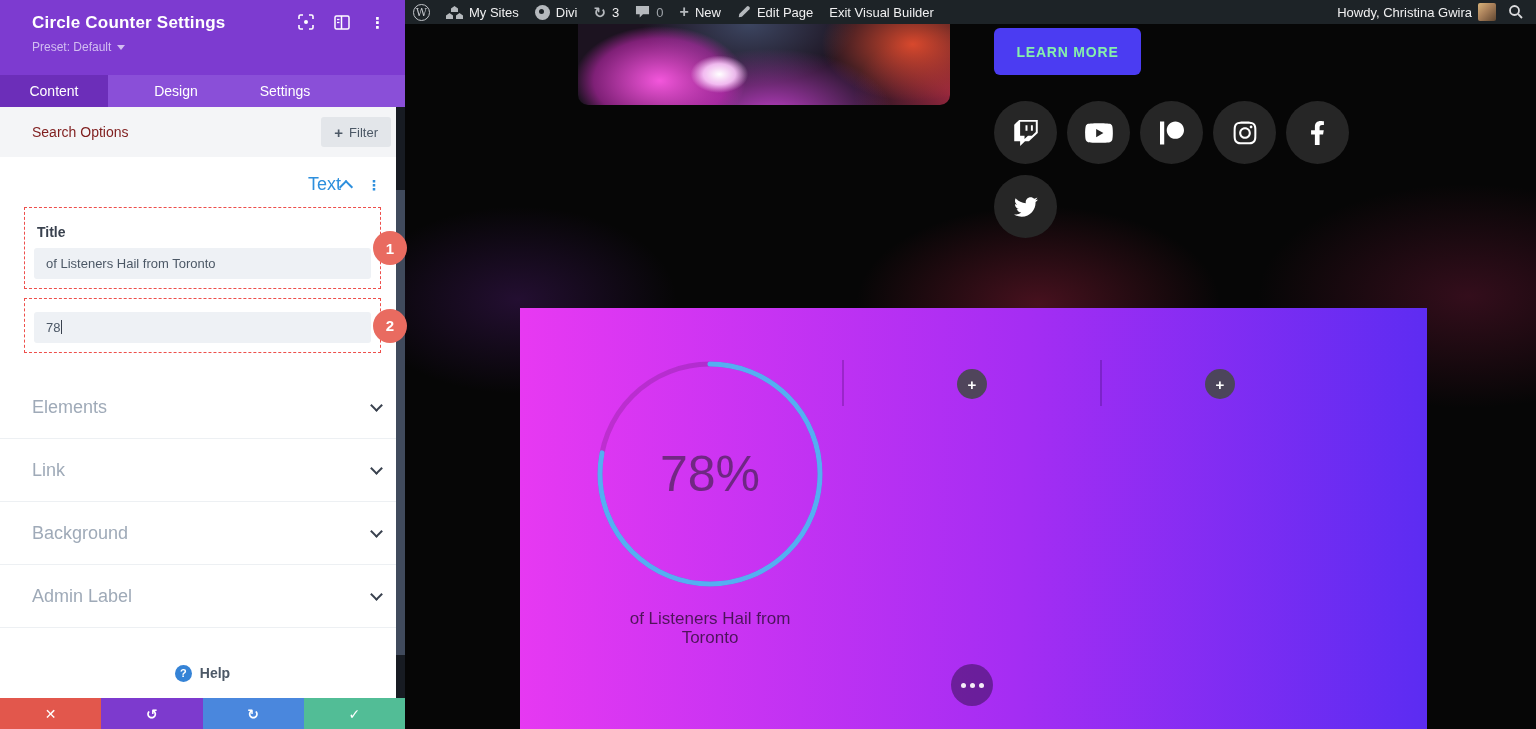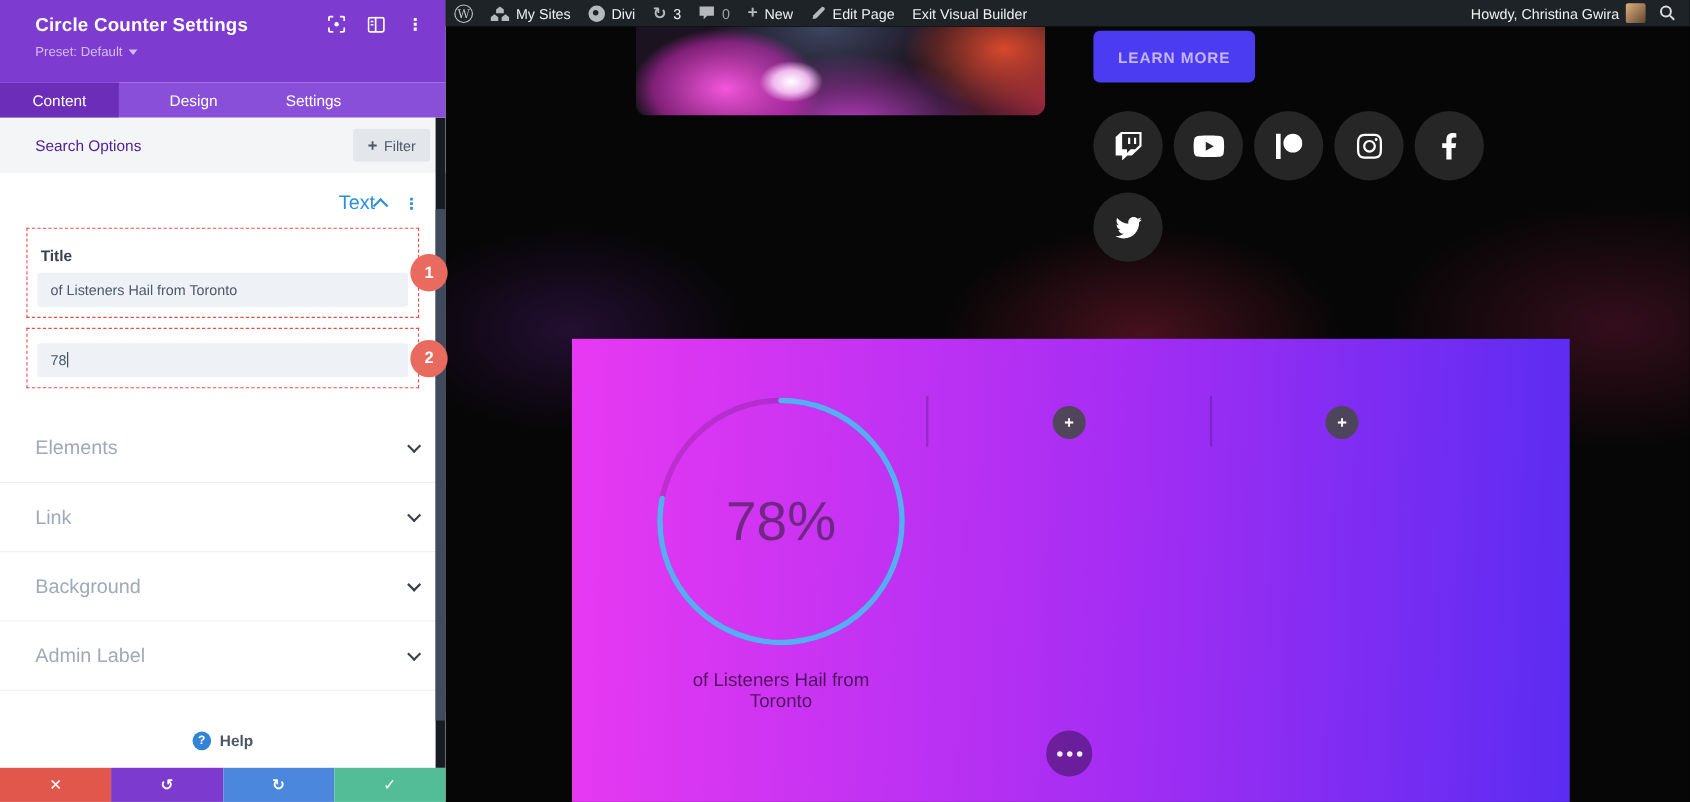--- a/index.html
+++ b/index.html
@@ -18,21 +18,21 @@
   .header-icons{position:absolute;right:20px;top:14px;display:flex;align-items:center;gap:20px;}
   .hicon{color:#fff;display:flex;align-items:center;cursor:pointer;}
   .kebab{font-size:15px;font-weight:bold;line-height:1;}
   .tabs{height:32px;background:#8a4fd8;display:flex;font-size:14px;color:#fff;}
   .tab{display:flex;align-items:center;justify-content:center;cursor:pointer;}
   .tab.t0{width:108px;}
   .tab.t1{width:98px;padding-left:19px;}
   .tab.t2{width:120px;}
   .tab.active{background:#6c2eb9;}
   .search-row{height:50px;background:#f4f5f7;display:flex;align-items:center;padding-left:32px;position:relative;}
-  .search-ph{color:#4c1d95;font-size:14px;}
+  .search-ph{color:#7f1d1d;font-size:14px;}
   .filter-btn{position:absolute;right:14px;top:10px;background:#e3e6ea;border-radius:3px;height:30px;padding:0 13px;display:flex;align-items:center;gap:6px;font-size:13px;color:#4c5866;cursor:pointer;}
   .filter-plus{font-size:15px;font-weight:bold;color:#4c5866;}
   .sec-head{padding:17px 24px 12px 32px;display:flex;align-items:center;justify-content:flex-end;}
   .sec-title{color:#2d8fdd;font-size:18px;}
   .sec-head-icons{display:flex;align-items:center;gap:16px;padding-right:0px;}
   .chev{width:8px;height:8px;border-right:2px solid #2d8fdd;border-bottom:2px solid #2d8fdd;transform:rotate(-135deg);margin-top:4px;}
   .kebab-blue{color:#2d8fdd;font-size:14px;font-weight:bold;line-height:1;}
   .field-group{margin:0 24px 9px 24px;border:1px dashed #ee4f4b;padding:13px 9px 9px 9px;position:relative;}
   .field-label{font-size:14px;font-weight:bold;color:#39414e;margin:3px 0 7px 3px;height:17px;line-height:17px;}
   .field-input{background:#eef1f5;border-radius:3px;height:31px;line-height:31px;padding:0 12px;font-size:13px;color:#4c5866;cursor:text;}
@@ -74,21 +74,21 @@
       #060606;}
   .hero-img{position:absolute;left:173px;top:0;width:372px;height:81px;border-radius:0 0 10px 10px;
     background:
       radial-gradient(40px 26px at 38% 62%, #ffffff, rgba(255,210,255,.85) 40%, transparent 72%),
       radial-gradient(110px 70px at 22% 70%, rgba(255,90,230,.95), rgba(225,45,205,.5) 60%, transparent 78%),
       radial-gradient(170px 95px at 52% 115%, rgba(215,70,225,.85), transparent 72%),
       radial-gradient(120px 75px at 90% 25%, rgba(225,75,45,.95), transparent 76%),
       radial-gradient(140px 90px at 102% 85%, rgba(190,45,70,.8), transparent 74%),
       radial-gradient(130px 75px at 46% 0%, rgba(62,72,100,.95), transparent 82%),
       #1c1320;}
-  .learn-more{position:absolute;left:589px;top:4px;width:147px;height:47px;border-radius:6px;background:#4b3cf2;color:#c4b5fd;font-size:14px;font-weight:bold;letter-spacing:.8px;display:flex;align-items:center;justify-content:center;cursor:pointer;}
+  .learn-more{position:absolute;left:589px;top:4px;width:147px;height:47px;border-radius:6px;background:#4b3cf2;color:#86efac;font-size:14px;font-weight:bold;letter-spacing:.8px;display:flex;align-items:center;justify-content:center;cursor:pointer;}
   .soc{position:absolute;width:63px;height:63px;border-radius:50%;background:#262626;display:flex;align-items:center;justify-content:center;cursor:pointer;}
   .soc svg{fill:#fff;}
   
   .gsection{position:absolute;left:115px;top:284px;width:907px;height:421px;background:linear-gradient(92deg,#e839f2 0%,#a52df3 55%,#5b2cf2 100%);}
   .counter-wrap{position:absolute;left:75px;top:51px;width:230px;height:230px;}
   .counter-number{position:absolute;left:0;top:0;width:230px;height:230px;display:flex;align-items:center;justify-content:center;font-size:50px;color:rgba(35,30,40,.55);}
   .counter-title{position:absolute;left:90px;top:301px;width:200px;text-align:center;font-size:17px;line-height:19px;color:rgba(0,0,0,.62);}
   .col-divider{position:absolute;top:52px;width:2px;height:46px;background:rgba(30,0,60,.22);}
   .divider1{left:322px;}
   .divider2{left:580px;}

